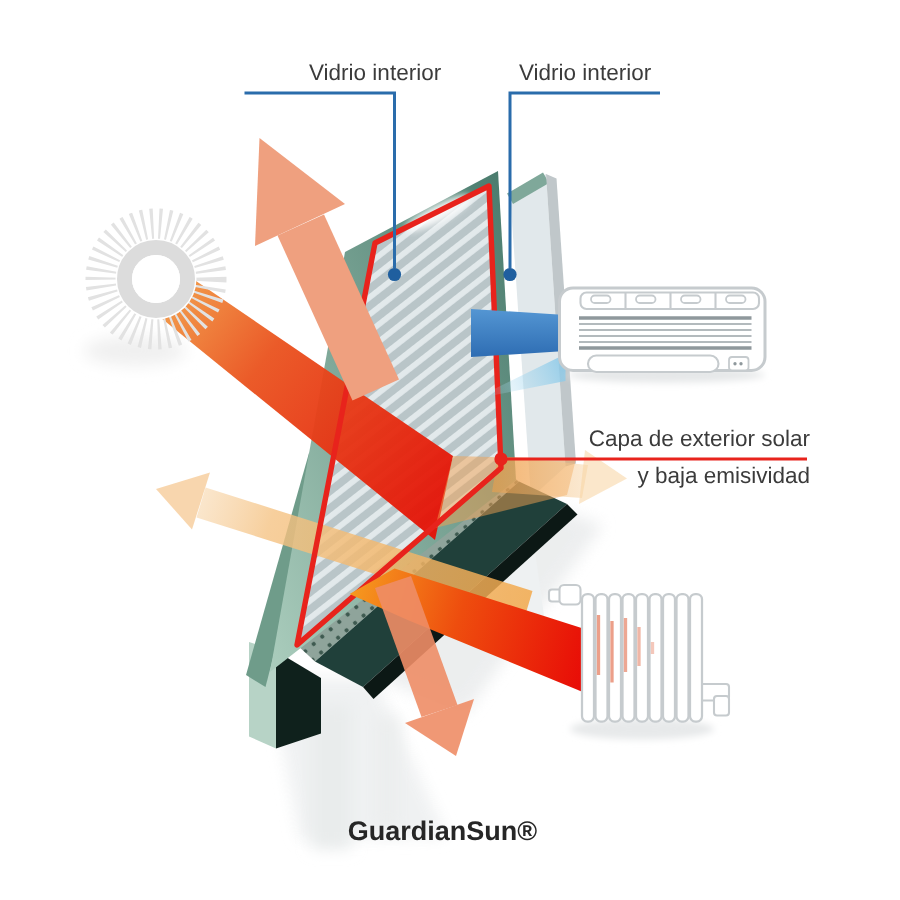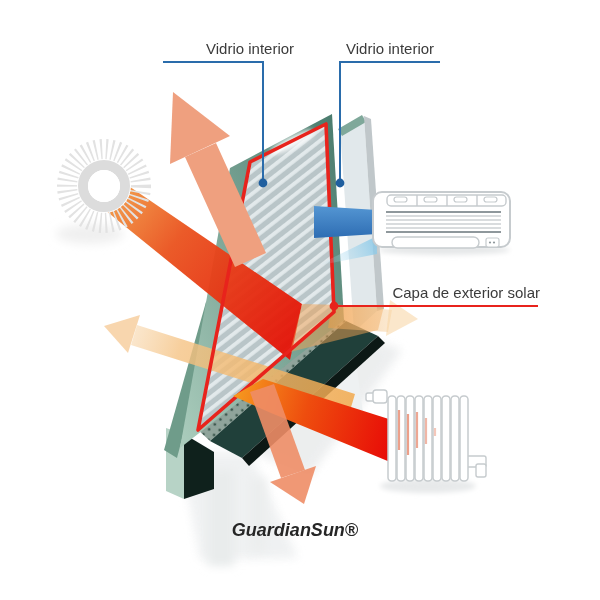--- a/index.html
+++ b/index.html
@@ -192,15 +192,16 @@
 
   <g>
     <line x1="334" y1="306" x2="538" y2="306" stroke="#e8231c" stroke-width="2"></line>
     <circle cx="334" cy="306" r="4.4" fill="#e8231c"></circle>
   </g>
 </svg>
 
 <div class="lbl" style="left:162px;top:40px;margin-left:44px;">Vidrio interior</div>
 <div class="lbl" style="left:346px;top:40px;">Vidrio interior</div>
 <div class="lbl lbl-right" style="left:338px;top:284px;width:202px;">Capa de exterior solar</div>
-<div class="product" style="left:170px;top:520px;width:250px;font-style:italic;">GuardianSun®</div>
+<div class="lbl lbl-right" style="left:338px;top:309px;width:202px;">y baja emisividad</div>
+<div class="product" style="left:170px;top:544px;width:250px;">GuardianSun®</div>
 
 </div>
 
 </body></html>

